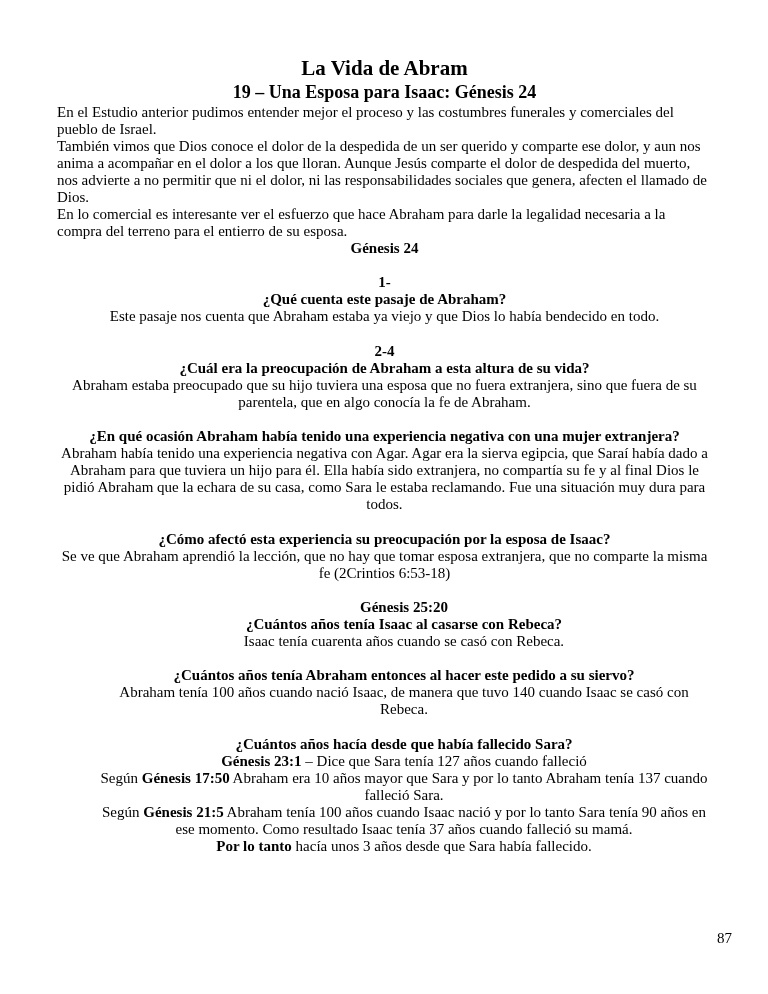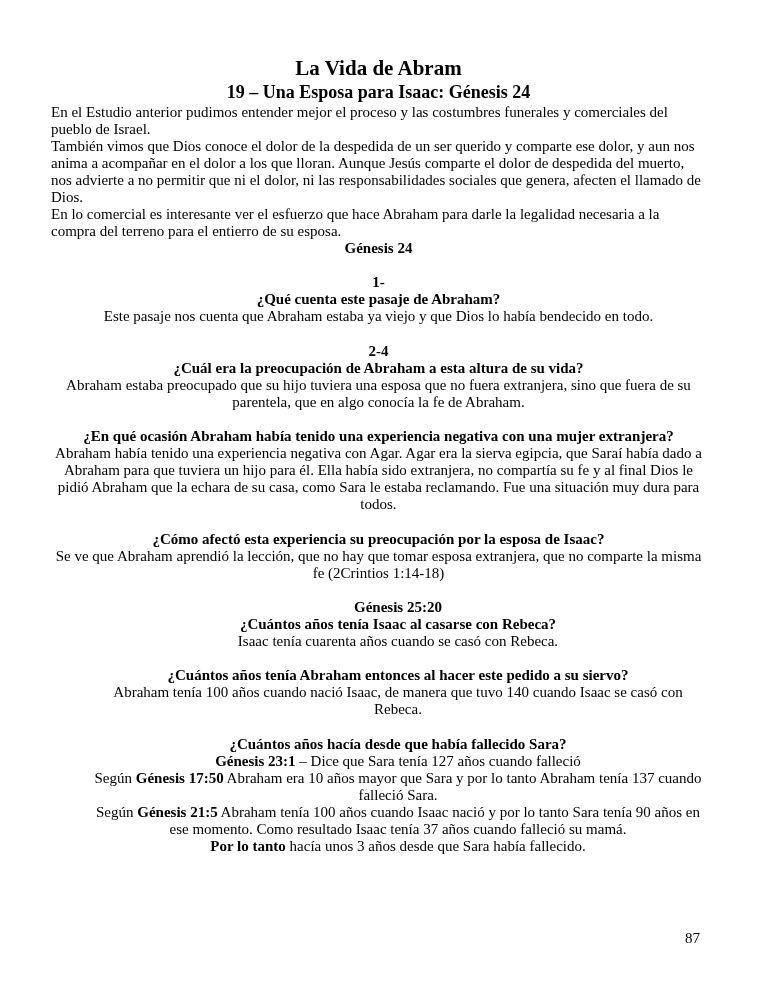--- a/index.html
+++ b/index.html
@@ -11,21 +11,21 @@
     position: relative;
     width: 768px;
     height: 994px;
     background: #ffffff;
     font-family: "Liberation Serif", "DejaVu Serif", serif;
     color: #000000;
     overflow: hidden;
   }
   .content {
     position: absolute;
-    left: 51px;
+    left: 57px;
     top: 55px;
     width: 655px;
   }
   .doc-title {
     margin: 0;
     font-size: 21px;
     line-height: 26px;
     font-weight: 700;
     text-align: center;
   }
@@ -41,21 +41,21 @@
     font-size: 15px;
     line-height: 17px;
   }
   .bold { font-weight: 700; }
   b { font-weight: 700; }
   .gap { margin-top: 17.4px; text-align: center; }
   .sub-section { margin-left: 39px; }
   .page-number {
     position: absolute;
     top: 930px;
-    right: 68px;
+    right: 36px;
     font-size: 15px;
     line-height: 17.4px;
   }
 </style>
 </head>
 <body>
 
 <div class="page">
   <div class="content">
 
@@ -80,21 +80,21 @@
       <p>Abraham estaba preocupado que su hijo tuviera una esposa que no fuera extranjera, sino que fuera de su parentela, que en algo conocía la fe de Abraham.</p>
     </div>
 
     <div class="gap">
       <p class="bold">¿En qué ocasión Abraham había tenido una experiencia negativa con una mujer extranjera?</p>
       <p>Abraham había tenido una experiencia negativa con Agar. Agar era la sierva egipcia, que Saraí había dado a Abraham para que tuviera un hijo para él. Ella había sido extranjera, no compartía su fe y al final Dios le pidió Abraham que la echara de su casa, como Sara le estaba reclamando. Fue una situación muy dura para todos.</p>
     </div>
 
     <div class="gap">
       <p class="bold">¿Cómo afectó esta experiencia su preocupación por la esposa de Isaac?</p>
-      <p>Se ve que Abraham aprendió la lección, que no hay que tomar esposa extranjera, que no comparte la misma fe (2Crintios 1:14-18)</p>
+      <p>Se ve que Abraham aprendió la lección, que no hay que tomar esposa extranjera, que no comparte la misma fe (2Crintios 6:53-18)</p>
     </div>
 
     <div class="sub-section">
 
       <div class="gap">
         <p class="bold">Génesis 25:20</p>
         <p class="bold">¿Cuántos años tenía Isaac al casarse con Rebeca?</p>
         <p>Isaac tenía cuarenta años cuando se casó con Rebeca.</p>
       </div>
 

